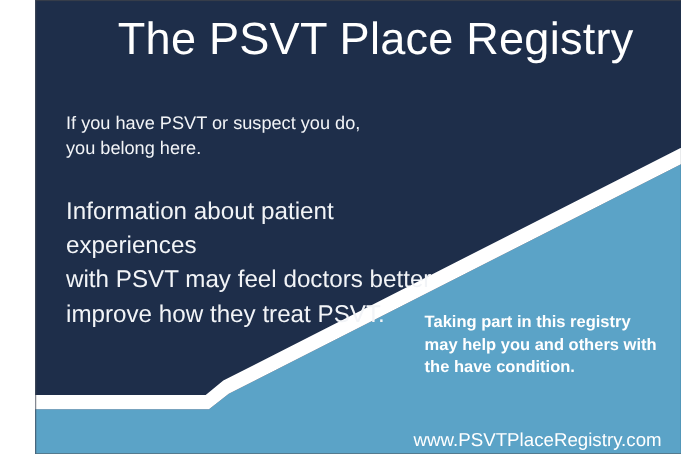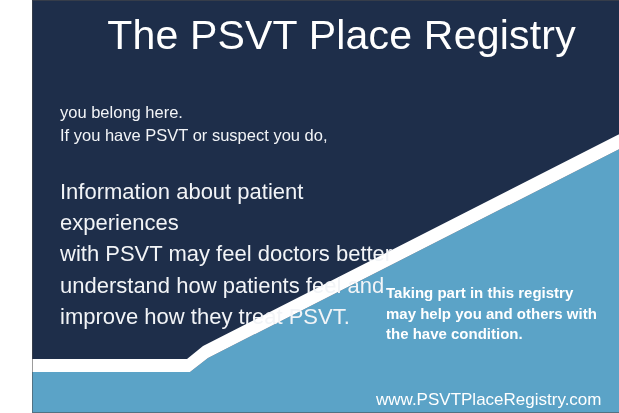--- a/index.html
+++ b/index.html
@@ -106,28 +106,27 @@
 
       <rect x="0.5" y="0.5" width="618" height="412" fill="none" stroke="#4a4a4a" stroke-width="1" opacity="0.55"></rect>
     </svg>
   </div>
 
   <div class="content">
 
     <div id="title">The PSVT Place Registry</div>
 
     <div id="intro-paragraph">
+      <span class="pline">If you have PSVT or suspect you do,</span>
       <span class="pline">you belong here.</span>
-      <span class="pline">If you have PSVT or suspect you do,</span>
     </div>
 
     <div id="info-paragraph">
       <span class="pline">Information about patient experiences</span>
       <span class="pline">with PSVT may feel doctors better</span>
-      <span class="pline">understand how patients feel and</span>
       <span class="pline">improve how they treat PSVT.</span>
     </div>
 
     <div id="benefit-paragraph">
       <span class="pline">Taking part in this registry</span>
       <span class="pline">may help you and others with</span>
       <span class="pline">the have condition.</span>
     </div>
 
     <div id="website-url">www.PSVTPlaceRegistry.com</div>

